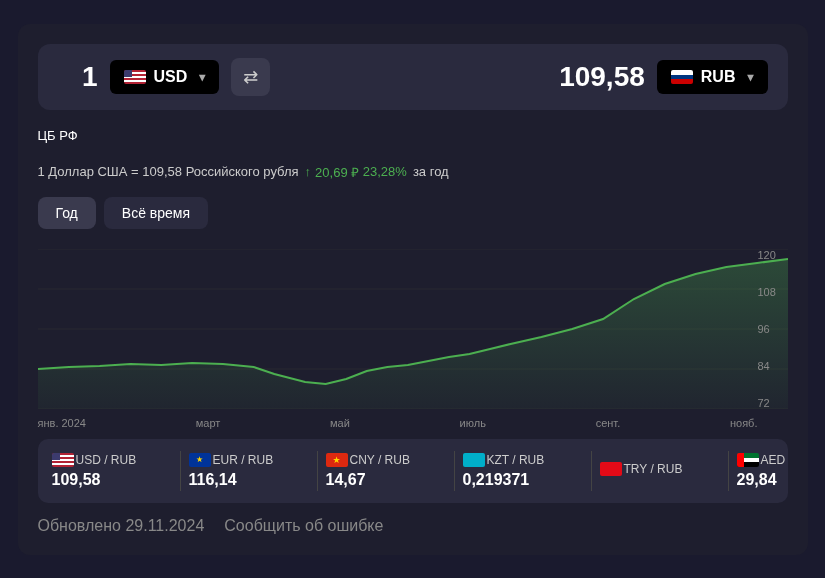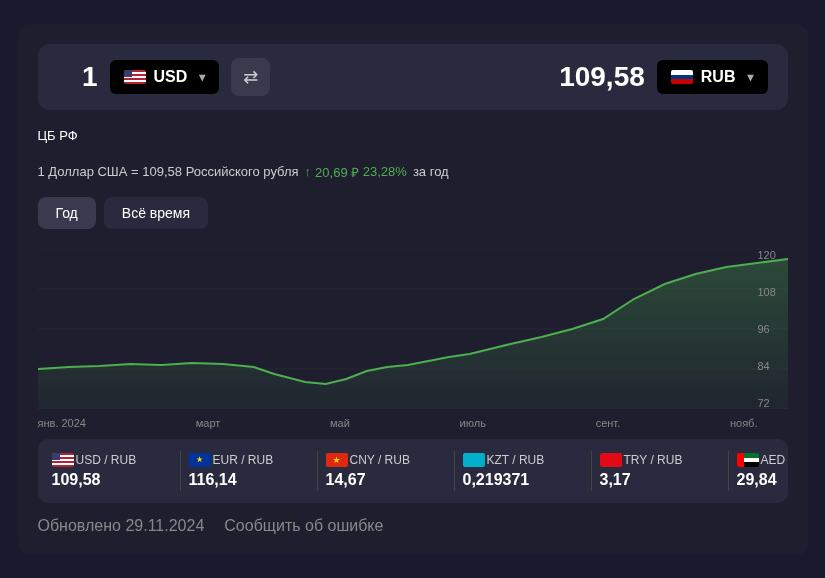--- a/index.html
+++ b/index.html
@@ -440,21 +440,20 @@
       <div class="currency-card-value">0,219371</div>
     </div>
 
     <div class="divider-v"></div>
 
     <div class="currency-card">
       <div class="currency-card-header">
         <span class="flag-tr"></span>
         <span>TRY / RUB</span>
       </div>
-      <div class="currency-card-value">3,17</div>
     </div>
 
     <div class="divider-v"></div>
 
     <div class="currency-card">
       <div class="currency-card-header">
         <span class="flag-ae"></span>
         <span>AED / R</span>
       </div>
       <div class="currency-card-value">29,84</div>

